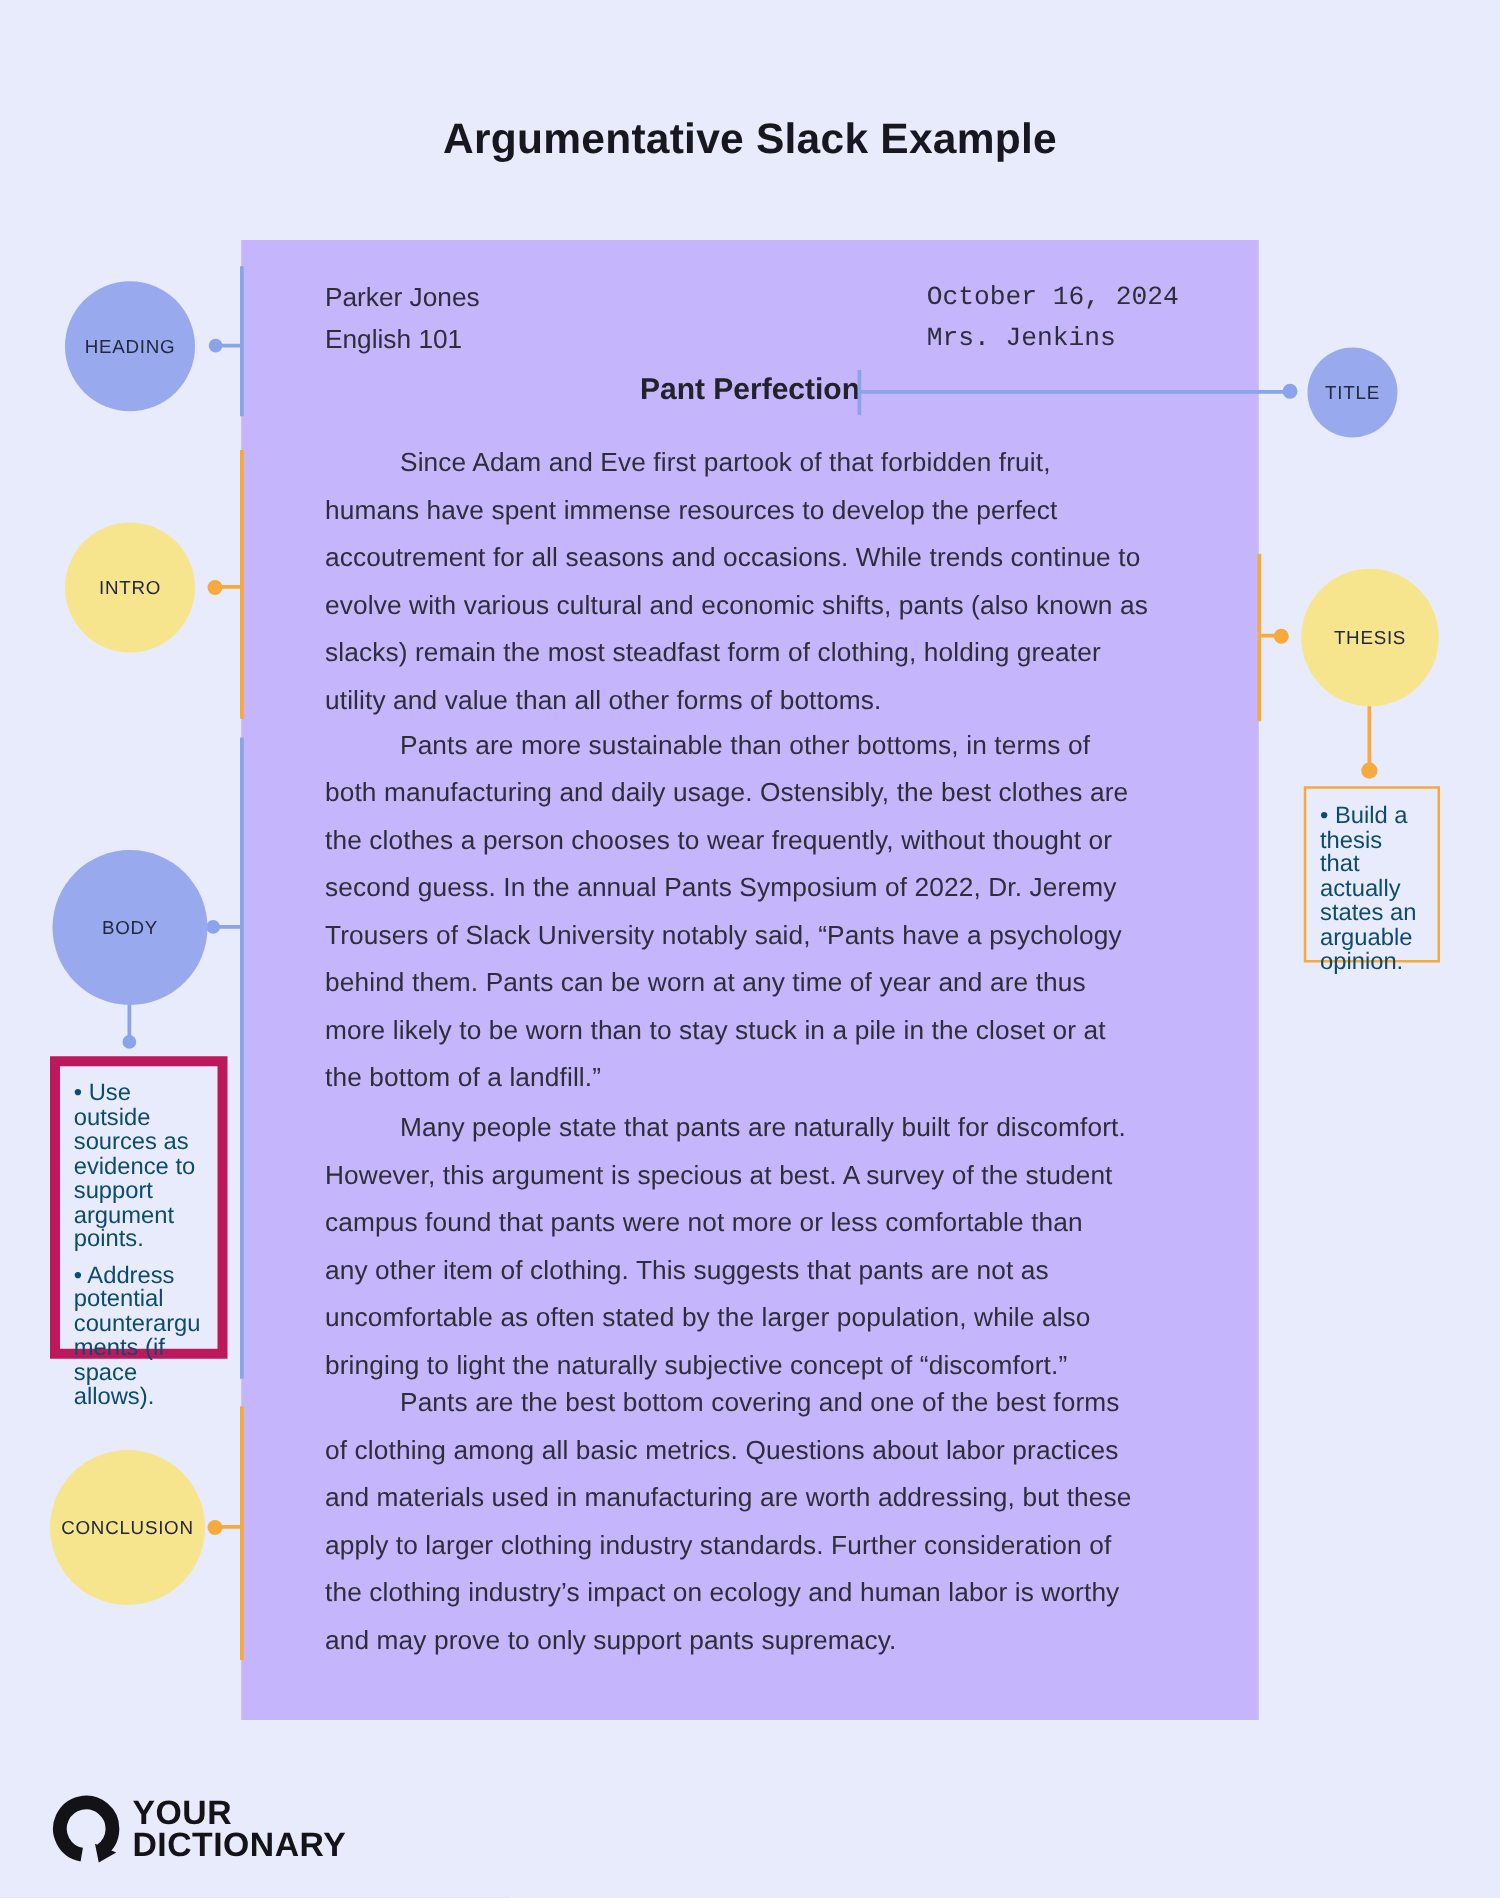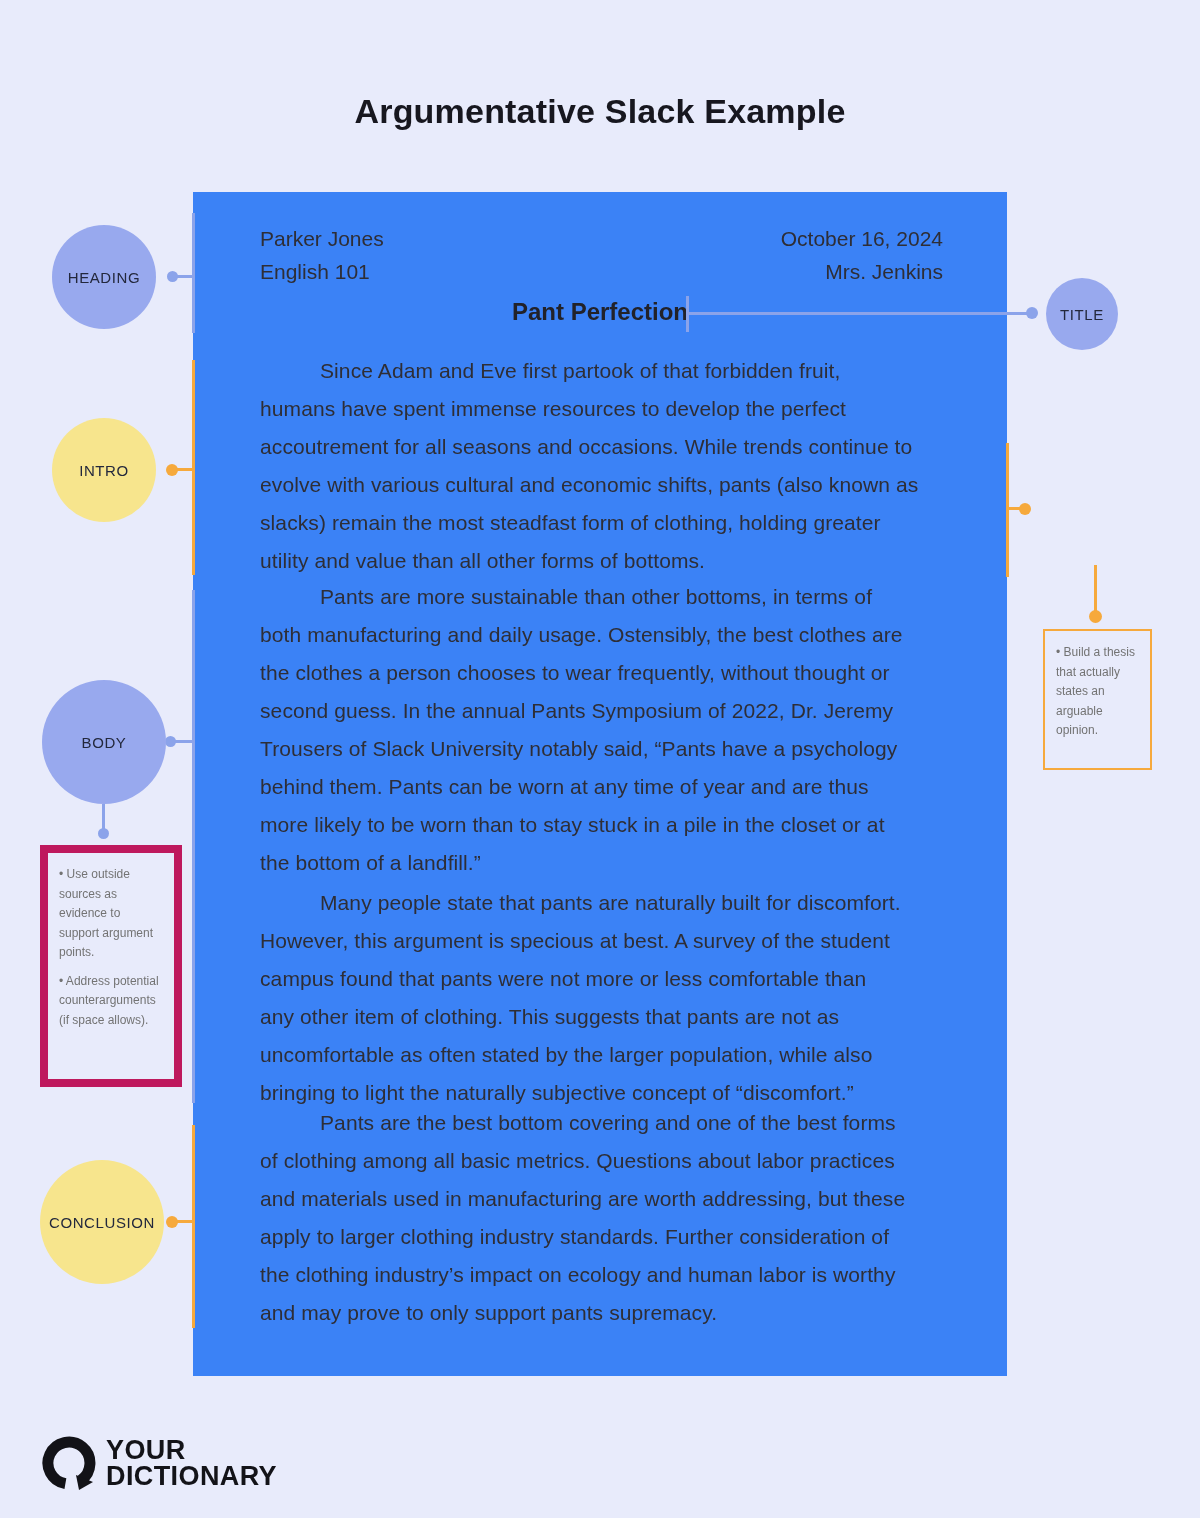--- a/index.html
+++ b/index.html
@@ -14,28 +14,28 @@
     overflow:hidden;
   }
   .main-title{
     position:absolute;left:0;top:92px;width:1200px;
     text-align:center;
     font-size:34px;font-weight:bold;color:#17171f;
     letter-spacing:0.2px;
   }
   .page{
     position:absolute;left:193px;top:192px;width:814px;height:1184px;
-    background:#3b82f6;
+    background:#c4b5fd;
   }
   .hdr{
     position:absolute;top:30px;
     font-size:21px;color:#2e2e36;line-height:33px;
   }
   .hdr.left{left:67px;text-align:left;}
-  .hdr.right{right:64px;text-align:right;}
+  .hdr.right{right:64px;text-align:left;font-family:Liberation Mono, monospace;}
   .essay-title{
     position:absolute;left:0;top:106px;width:814px;
     text-align:center;font-size:24px;font-weight:bold;color:#222229;
   }
   .para{
     position:absolute;left:67px;width:690px;
     font-size:21px;line-height:38px;color:#2e2e36;
     white-space:pre-line;text-indent:60px;letter-spacing:0.1px;
   }
   .p1{top:160px;} .p2{top:386px;} .p3{top:692px;} .p4{top:912px;}
@@ -51,21 +51,21 @@
   .vline{position:absolute;width:3px;}
   .hline{position:absolute;height:3px;}
   .l-blue{background:#8ba3ea;}
   .l-orange{background:#f6a93c;}
   .dot{position:absolute;border-radius:50%;}
   .d-blue{background:#8ba3ea;}
   .d-orange{background:#f6a93c;}
 
   .callout{
     position:absolute;
-    font-size:12px;line-height:19.5px;color:#737373;
+    font-size:19px;line-height:19.5px;color:#0c4a6e;
     padding:12px 11px;
     overflow-wrap:break-word;word-break:break-word;
   }
   .callout p{margin:0 0 9px 0;}
   .callout p:last-child{margin-bottom:0;}
   .co-blue{border:8px solid #be185d;}
   .co-orange{border:2px solid #f6a93c;}
   .left-callout{left:40px;top:845px;width:104px;height:202px;}
   .right-callout{left:1043px;top:629px;width:83px;height:113px;}
 
@@ -159,20 +159,23 @@
   <div class="vline l-blue" style="left:686px;top:296px;height:36px;width:2.5px;"></div>
   <div class="hline l-blue" style="left:688px;top:312px;width:340px;height:2.5px;"></div>
   <div class="dot d-blue" style="left:1026px;top:307px;width:12px;height:12px;"></div>
   <div class="circle c-blue" style="left:1046px;top:278px;width:72px;height:72px;">
     <span>TITLE</span>
   </div>
 
   <div class="vline l-orange" style="left:1006px;top:443px;height:134px;"></div>
   <div class="hline l-orange" style="left:1009px;top:507px;width:12px;"></div>
   <div class="dot d-orange" style="left:1019px;top:503px;width:12px;height:12px;"></div>
+  <div class="circle c-yellow" style="left:1041px;top:455px;width:110px;height:110px;">
+    <span>THESIS</span>
+  </div>
   <div class="vline l-orange" style="left:1094px;top:565px;height:48px;"></div>
   <div class="dot d-orange" style="left:1089px;top:610px;width:13px;height:13px;"></div>
   <div class="callout co-orange right-callout">
     <p>• Build a thesis that actually states an arguable opinion.</p>
   </div>
 
   <div class="logo">
     <svg width="58" height="58" viewBox="0 0 58 58">
       <path d="M 25.4 49.7 A 21 21 0 1 1 41.0 46.2" fill="none" stroke="#121217" stroke-width="11" stroke-linecap="butt"></path>
       <polygon points="36,41 53,48 39,56" fill="#121217"></polygon>

